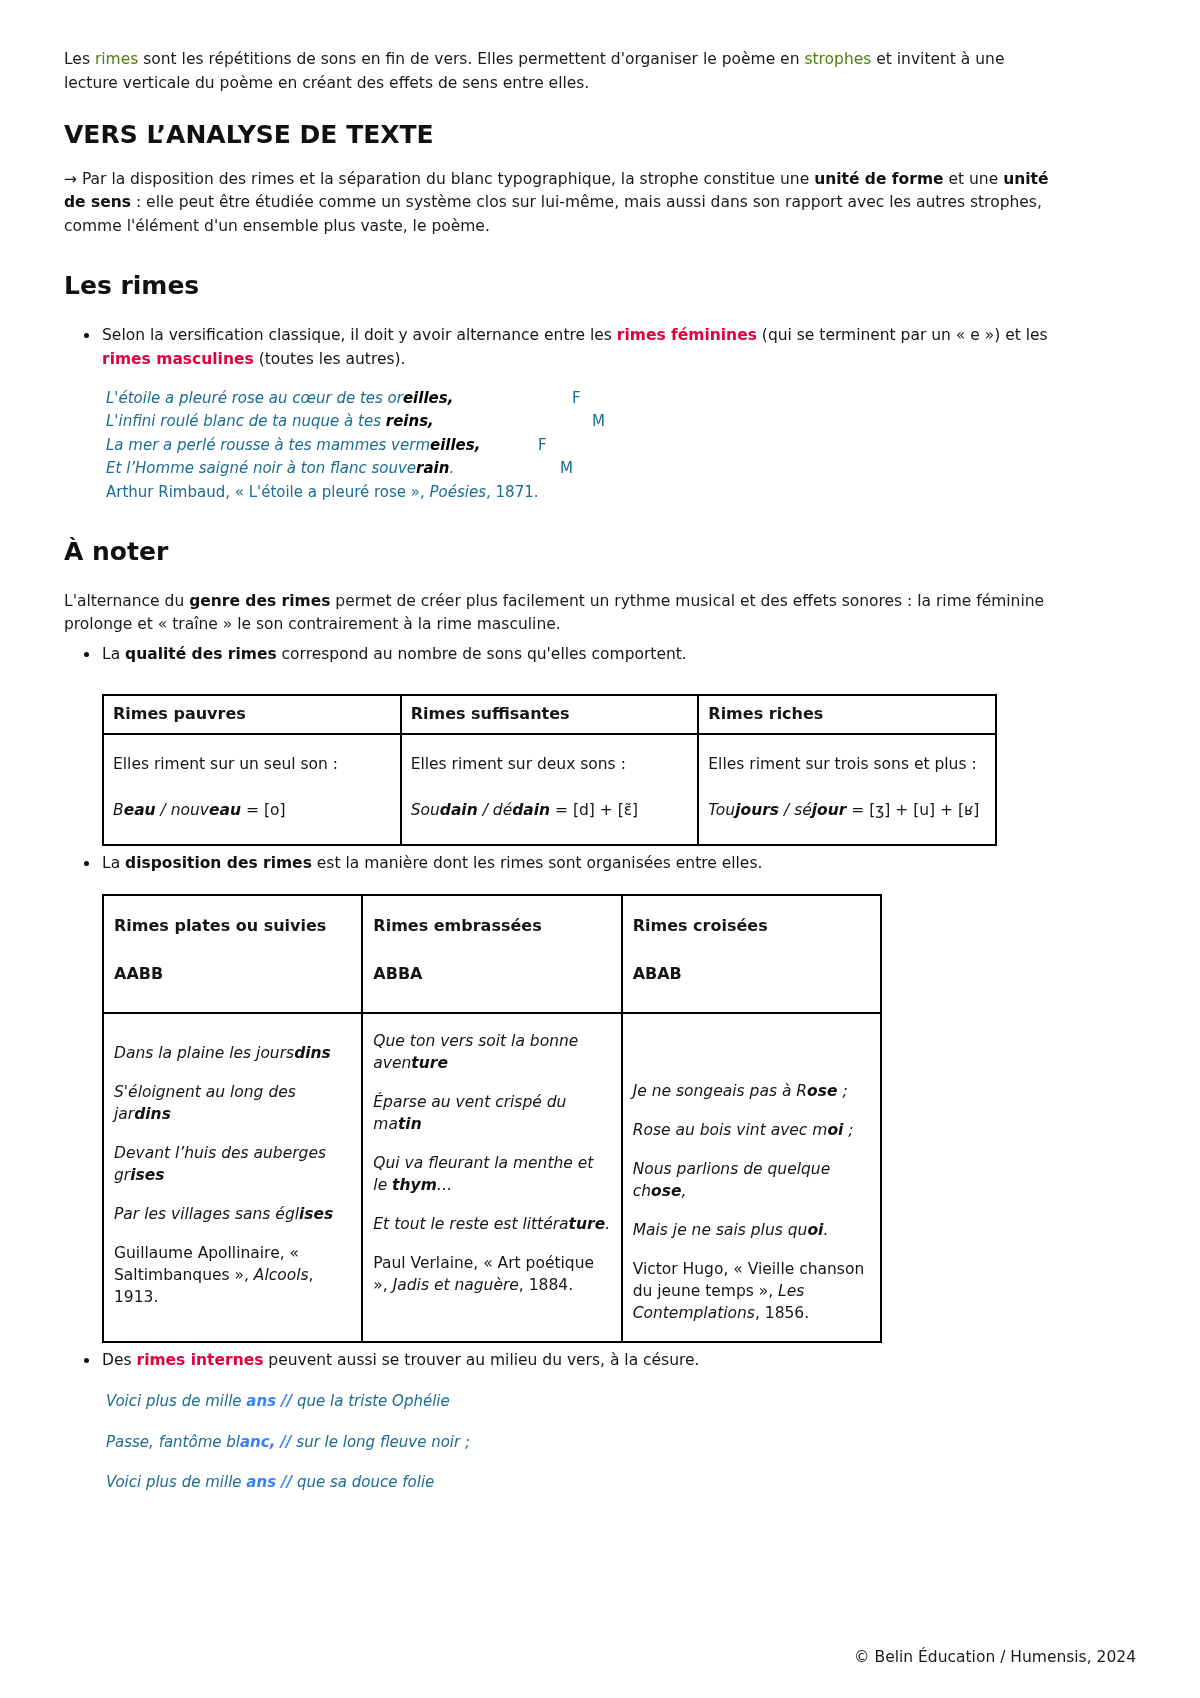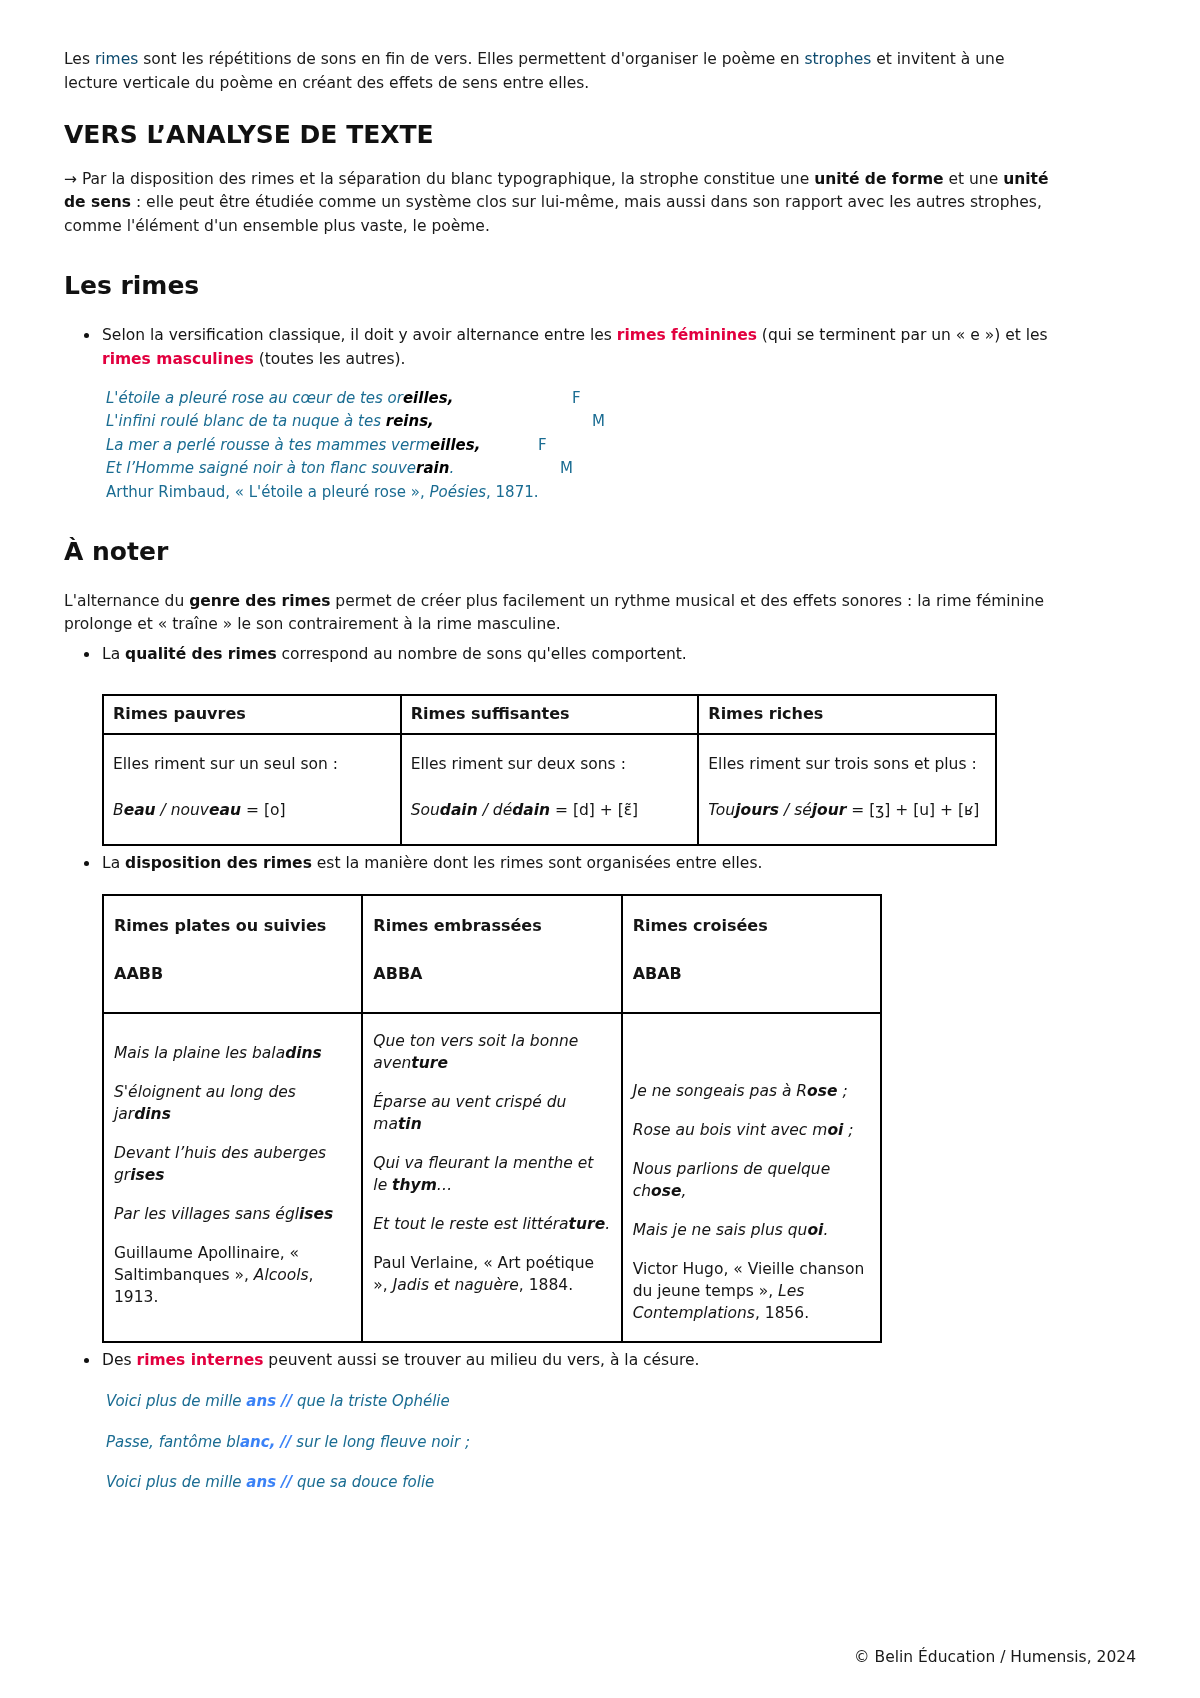--- a/index.html
+++ b/index.html
@@ -45,21 +45,21 @@
 
   p.body-text {
     margin: 0 0 6px 0;
     font-size: 15.5px;
     line-height: 1.52;
     color: #1a1a1a;
     max-width: 990px;
   }
   p.body-text.intro { margin-bottom: 0; max-width: 990px; }
 
-  .accent { color: #0c4a6e; }
+  .accent { color: #4d7c0f; }
   .accent-bold { color: #e2003f; font-weight: bold; }
   b, strong { font-weight: bold; color: #111; }
 
   ul.bullets {
     margin: 0 0 0 0;
     padding: 0 0 0 38px;
     list-style: none;
   }
   ul.bullets > li {
     position: relative;
@@ -288,21 +288,21 @@
         </th>
         <th>
           <span>Rimes croisées</span>
           <span class="code">ABAB</span>
         </th>
       </tr>
     </thead>
     <tbody>
       <tr>
         <td class="poem-cell">
-          <div class="pline"><span>Mais la plaine les bala</span><b>dins</b><span></span></div>
+          <div class="pline"><span>Dans la plaine les jours</span><b>dins</b><span></span></div>
           <div class="pline"><span>S'éloignent au long des jar</span><b>dins</b><span></span></div>
           <div class="pline"><span>Devant l’huis des auberges gr</span><b>ises</b><span></span></div>
           <div class="pline"><span>Par les villages sans égl</span><b>ises</b><span></span></div>
           <div class="psrc"><span>Guillaume Apollinaire, « Saltimbanques », </span><i>Alcools</i><span>, 1913.</span></div>
         </td>
         <td class="poem-cell mid">
           <div class="pline"><span>Que ton vers soit la bonne aven</span><b>ture</b><span></span></div>
           <div class="pline"><span>Éparse au vent crispé du ma</span><b>tin</b><span></span></div>
           <div class="pline"><span>Qui va fleurant la menthe et le </span><b>thym</b><span>…</span></div>
           <div class="pline"><span>Et tout le reste est littéra</span><b>ture</b><span>.</span></div>

